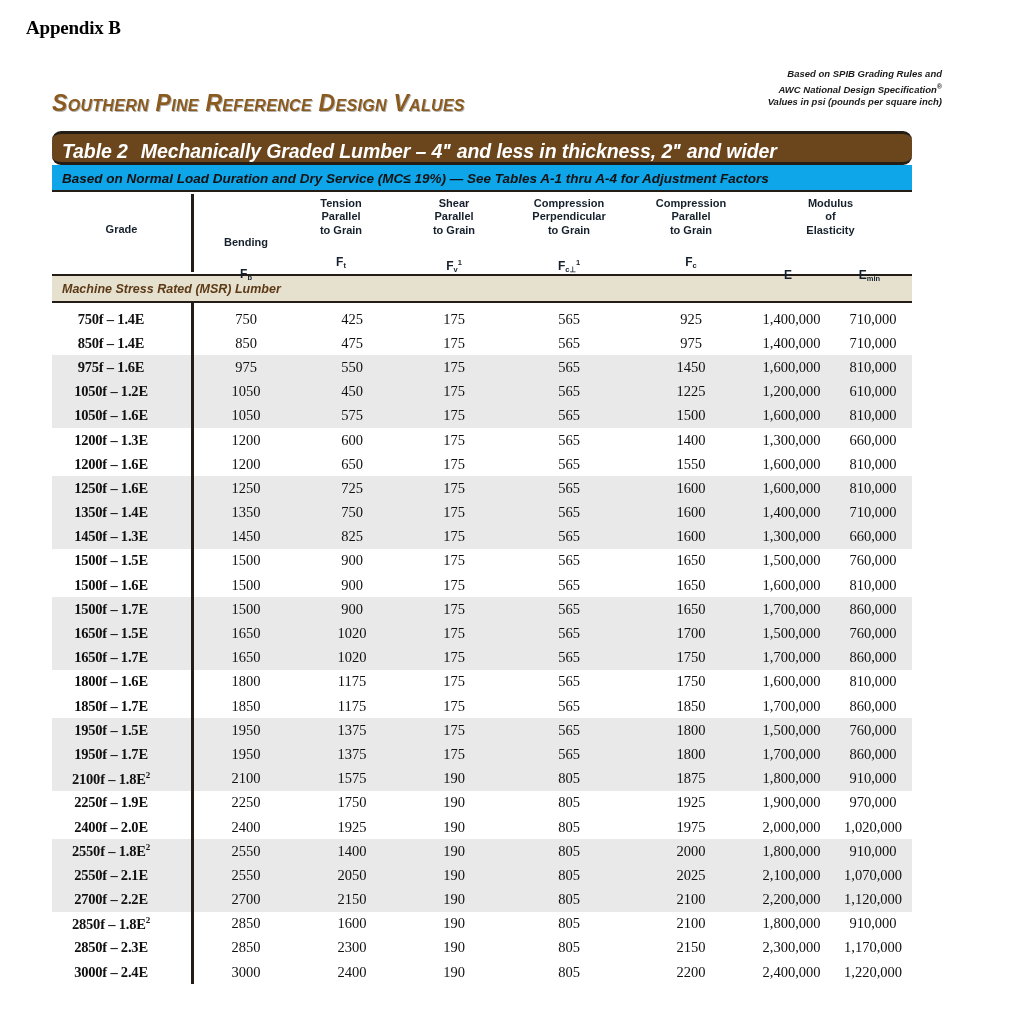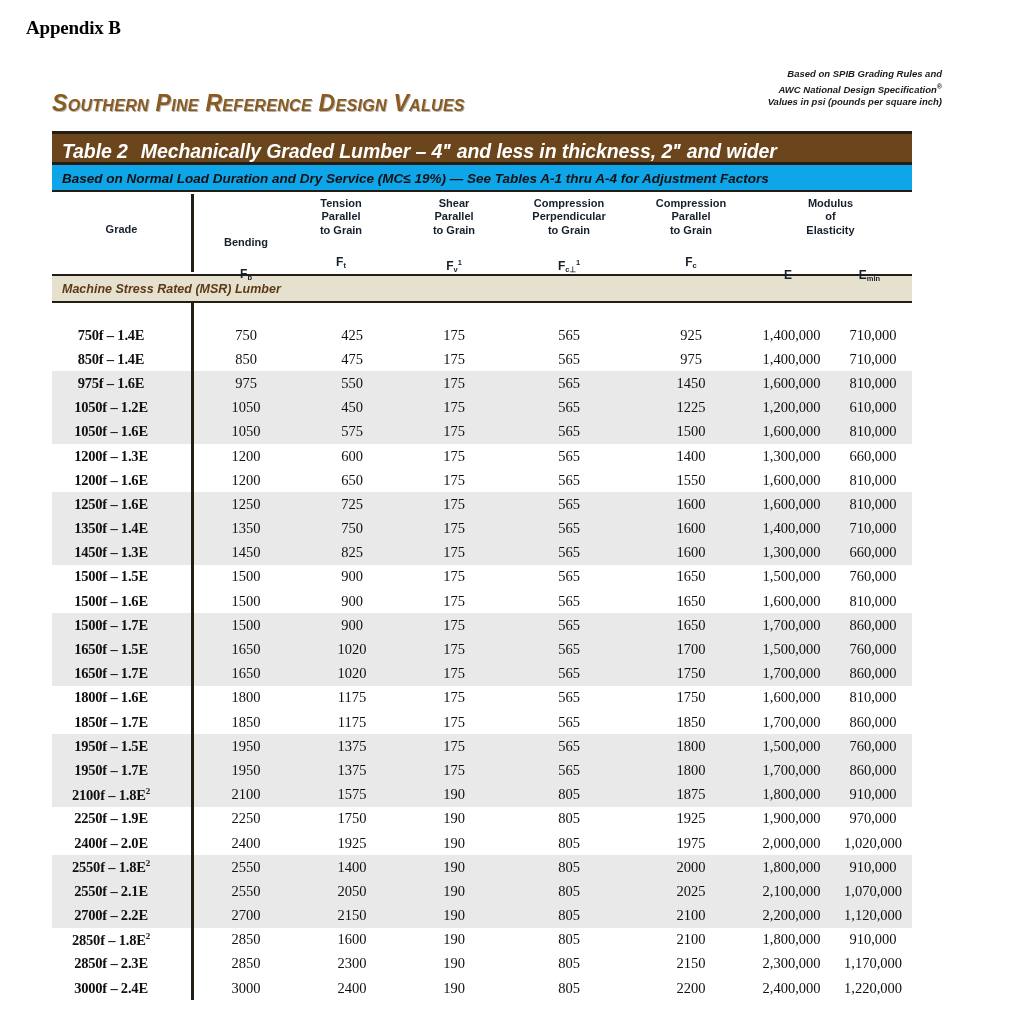--- a/index.html
+++ b/index.html
@@ -87,20 +87,21 @@
     padding: 0 0 0 10px;
     box-sizing: border-box;
     border-top: 3px solid #231d16;
     border-bottom: 3px solid #231d16;
     font-family: "Liberation Sans", sans-serif;
     font-weight: bold;
     font-style: italic;
     font-size: 19.5px;
     white-space: nowrap;
     letter-spacing: -0.1px;
+    border-radius: 9px;
   }
   .band-title .tnum { margin-right: 13px; }
 
   .band-sub {
     background: #0ea5e9;
     color: #111111;
     height: 27px;
     line-height: 27px;
     padding: 0 0 0 10px;
     box-sizing: border-box;
@@ -160,21 +161,21 @@
     box-sizing: border-box;
     font-family: "Liberation Sans", sans-serif;
     font-weight: bold;
     font-style: italic;
     font-size: 12.5px;
     color: #5c3a16;
     white-space: nowrap;
   }
 
   
-  .rows { position: relative; background: #ffffff; padding-top: 20px; }
+  .rows { position: relative; background: #ffffff; padding-top: 4px; }
   .rows .vrule2 {
     position: absolute;
     left: 139px;
     top: 0;
     bottom: 0;
     width: 2.5px;
     background: #231d16;
     z-index: 3;
   }
   .row {

